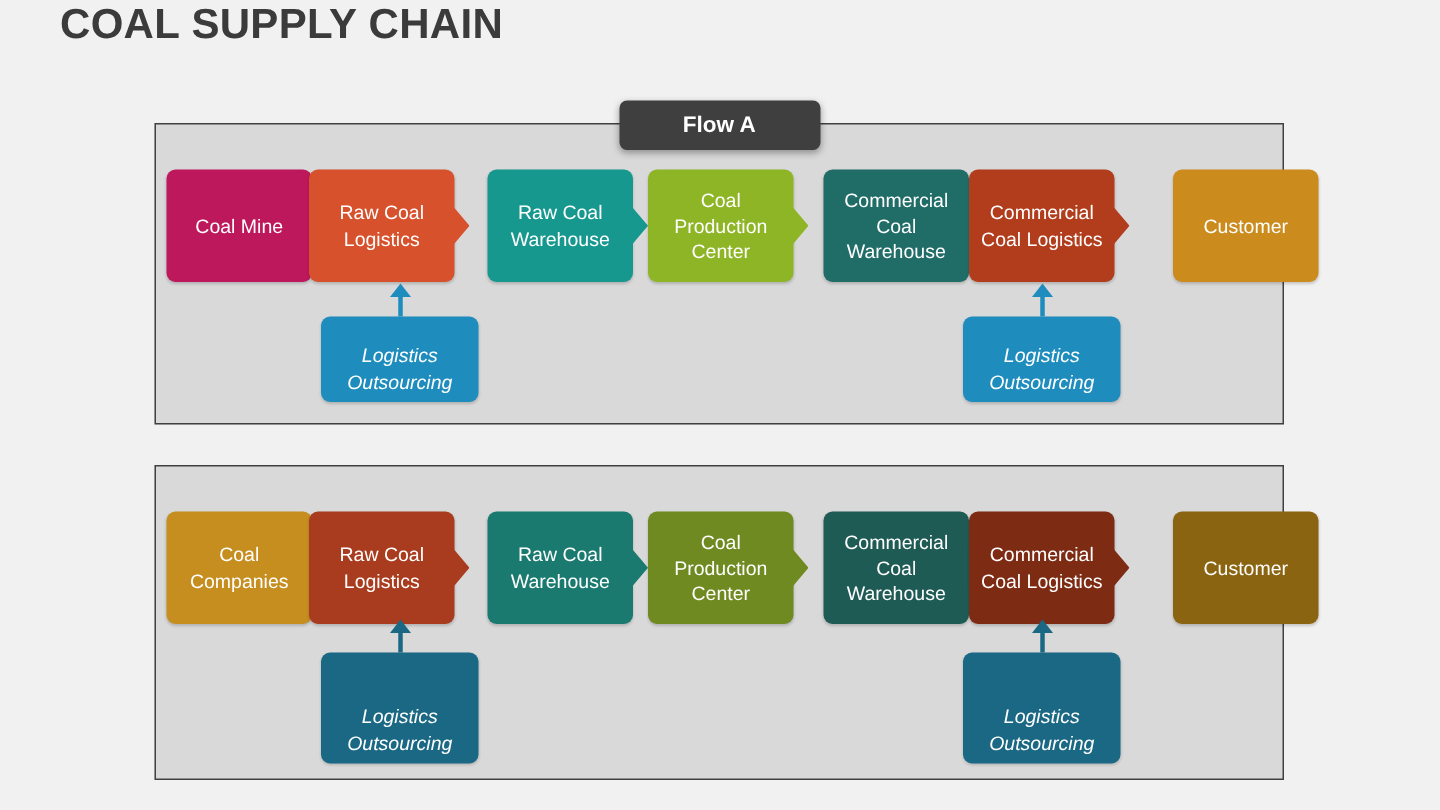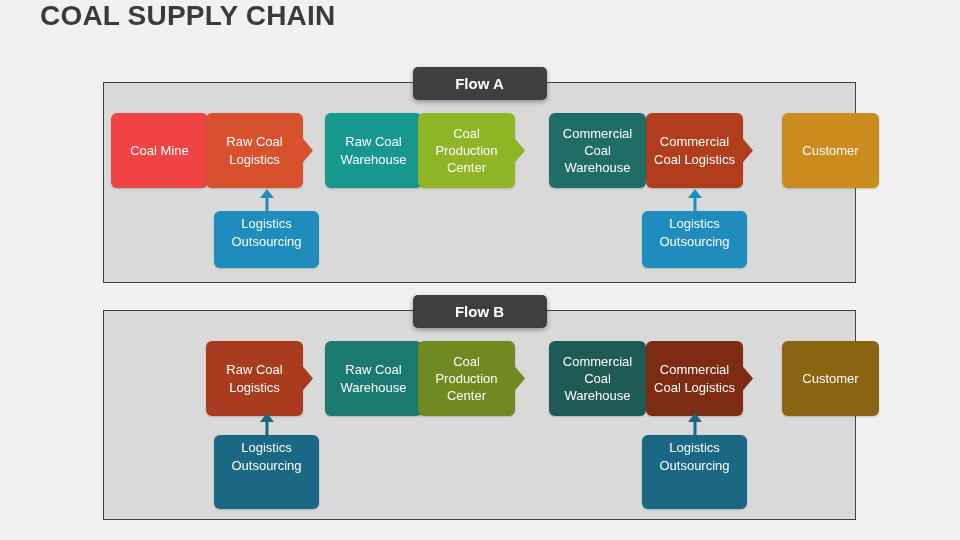--- a/index.html
+++ b/index.html
@@ -16,31 +16,31 @@
   .tab { position:absolute; left:50%; top:-16px; transform:translateX(-50%);
          width:134px; height:33px; border-radius:5px;
          display:flex; align-items:center; justify-content:center;
          color:#fff; font-size:15px; font-weight:bold;
          box-shadow:0 2px 5px rgba(0,0,0,0.35); z-index:3; }
 
   .node { position:absolute; top:30px; width:97px; height:75px; border-radius:6px;
           display:flex; align-items:center; justify-content:center; text-align:center;
           color:#fff; font-size:13px; line-height:1.32; padding:4px 8px;
           box-shadow:0 1px 2px rgba(0,0,0,0.18); }
-  .n1{left:7px} .n2{left:102px} .n3{left:221px} .n4{left:314px}
+  .n1{left:7px} .n2{left:102px} .n3{left:221px} .n4{left:328px}
   .n5{left:445px} .n6{left:542px} .n7{left:678px}
 
   .chev { position:absolute; right:-10px; top:50%; transform:translateY(-50%);
           width:11px; height:26px; background:inherit;
           clip-path:polygon(0 0, 100% 50%, 0 100%); }
 
   .outsource { position:absolute; width:105px; border-radius:6px;
-               display:flex; align-items:flex-start; justify-content:center; text-align:center;
+               display:flex; align-items:flex-end; justify-content:center; text-align:center;
                color:#fff; font-size:13px; line-height:1.4; padding:4px 10px;
-               box-shadow:0 1px 2px rgba(0,0,0,0.18); }
+               box-shadow:0 1px 2px rgba(0,0,0,0.18);font-style:italic; }
   .panel-a .outsource { top:128px; height:57px; }
   .panel-b .outsource { top:124px; height:74px; }
   .os1 { left:110px; }
   .os2 { left:538px; }
 
   .arrow { position:absolute; bottom:100%; left:50%; transform:translateX(-50%);
            width:16px; height:22px; }
   .arrow .head { position:absolute; top:0; left:50%; transform:translateX(-50%);
                  width:0; height:0;
                  border-left:7px solid transparent; border-right:7px solid transparent;
@@ -51,21 +51,21 @@
 </head>
 <body>
 
 <div class="slide" style="background-color: rgb(241, 241, 241);">
 
   <div class="title" style="color: rgb(59, 59, 59);">COAL SUPPLY CHAIN</div>
 
   <div class="panel panel-a" style="background-color: rgb(217, 217, 217);">
     <div class="tab" style="background-color: rgb(63, 63, 63);">Flow A</div>
 
-    <div class="node n1" style="background-color: #ef4444; text-align: center;">
+    <div class="node n1" style="background-color: #be185d; text-align: center;">
       <span>Coal Mine</span>
       <span class="chev"></span>
     </div>
     <div class="node n2" style="background-color: rgb(214, 81, 44);">
       <span>Raw Coal Logistics</span>
       <span class="chev"></span>
     </div>
     <div class="node n3" style="background-color: rgb(23, 152, 143);">
       <span>Raw Coal Warehouse</span>
       <span class="chev"></span>
@@ -96,22 +96,25 @@
     <div class="outsource os2" style="background-color: rgb(30, 141, 190);">
       <span>Logistics Outsourcing</span>
       <span class="arrow" style="color: rgb(30, 141, 190);">
         <span class="head"></span>
           <span class="stem"></span>
       </span>
     </div>
   </div>
 
   <div class="panel panel-b" style="background-color: rgb(217, 217, 217);">
-    <div class="tab" style="background-color: rgb(63, 63, 63);">Flow B</div>
 
+    <div class="node n1" style="background-color: rgb(198, 142, 31);">
+      <span>Coal Companies</span>
+      <span class="chev"></span>
+    </div>
     <div class="node n2" style="background-color: rgb(169, 60, 30);">
       <span>Raw Coal Logistics</span>
       <span class="chev"></span>
     </div>
     <div class="node n3" style="background-color: rgb(26, 122, 112);">
       <span>Raw Coal Warehouse</span>
       <span class="chev"></span>
     </div>
     <div class="node n4" style="background-color: rgb(111, 138, 32);">
       <span>Coal Production Center</span>

